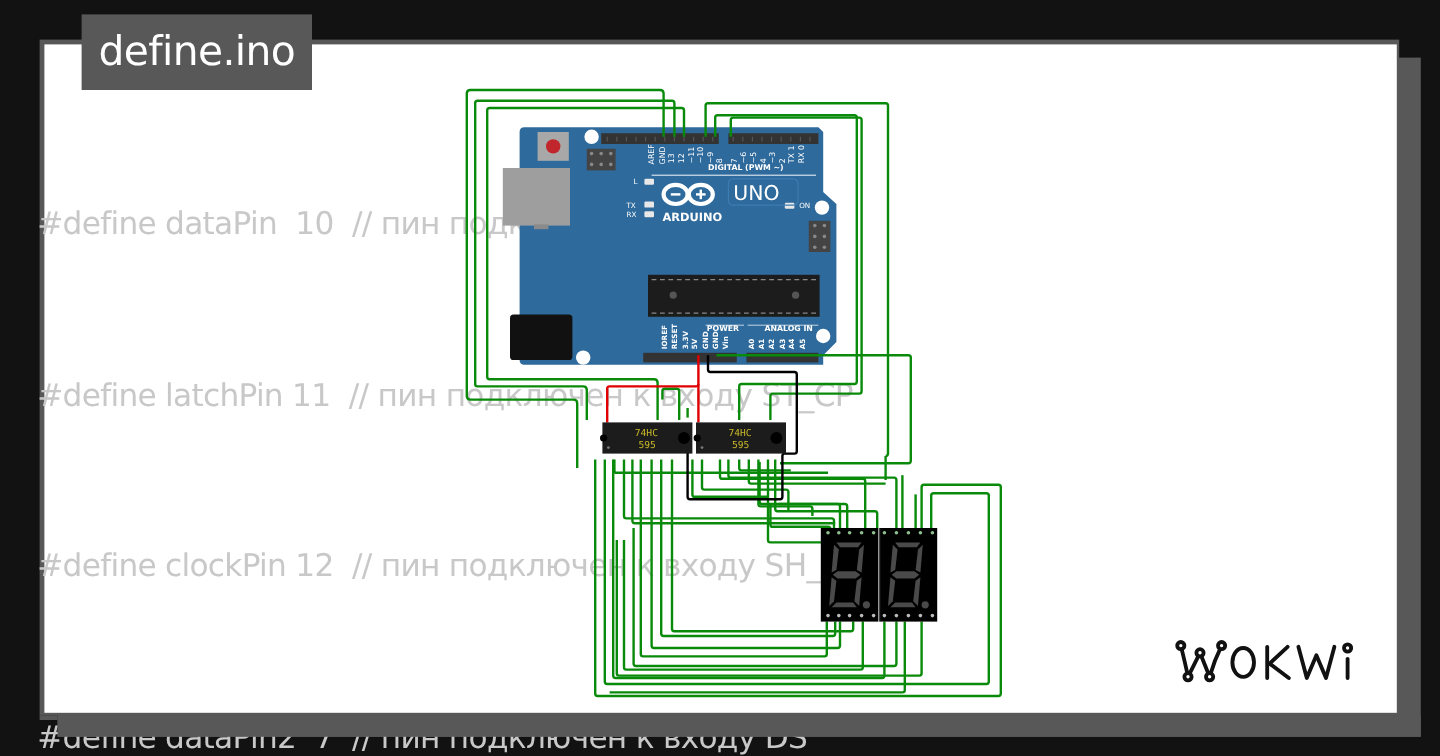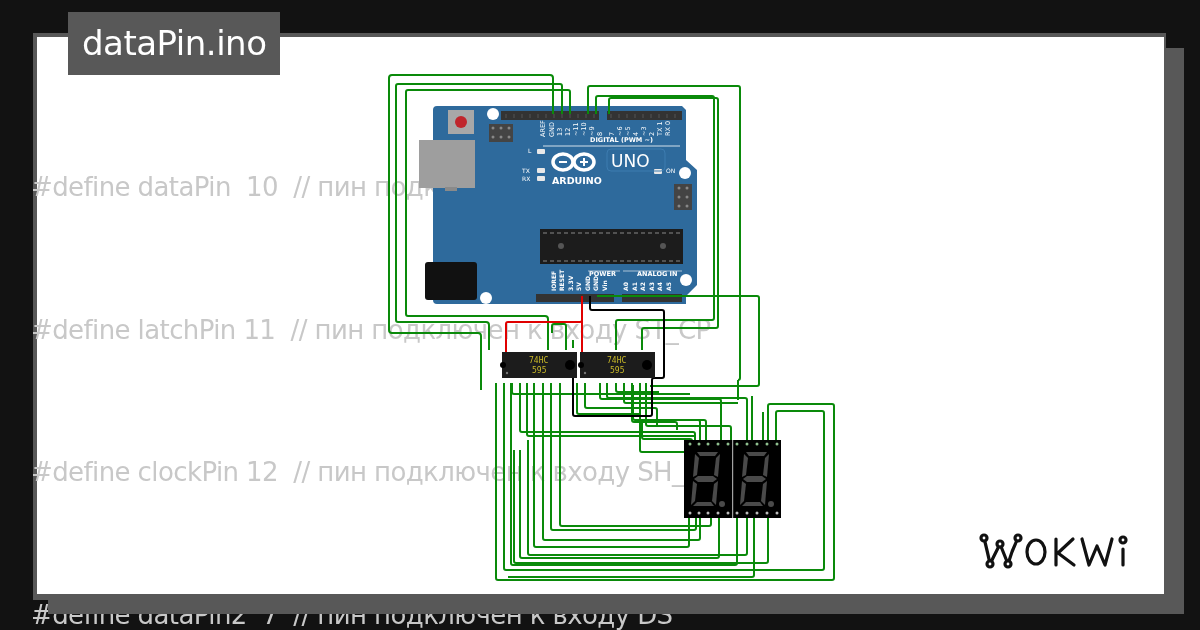--- a/index.html
+++ b/index.html
@@ -60,21 +60,21 @@
   
   
   
   
   
 </div>
 
 <div style="position:absolute;left:48px;top:596px;width:1136px;height:18px;background:#585858;"></div>
 <div style="position:absolute;left:33px;top:596px;width:15px;height:4px;background:#585858;"></div>
 
-<div class="title-tab">dataPin.ino</div>
+<div class="title-tab">define.ino</div>
 
 <svg class="circuit" viewBox="0 0 1200 630" xmlns="http://www.w3.org/2000/svg">
 
   <g>
     <path d="M437 106 L682 106 L686 110 L686 160 L697 170 L697 285 L686 296 L686 304 L437 304 Q433 304 433 300 L433 110 Q433 106 437 106 Z" fill="#2e6a9c"></path>
 
     <rect x="419" y="140" width="56" height="48" fill="#9e9e9e"></rect>
     <rect x="445" y="187" width="12" height="4" fill="#8a8a8a"></rect>
 
     <rect x="425" y="262" width="52" height="38" rx="3" fill="#111"></rect>

